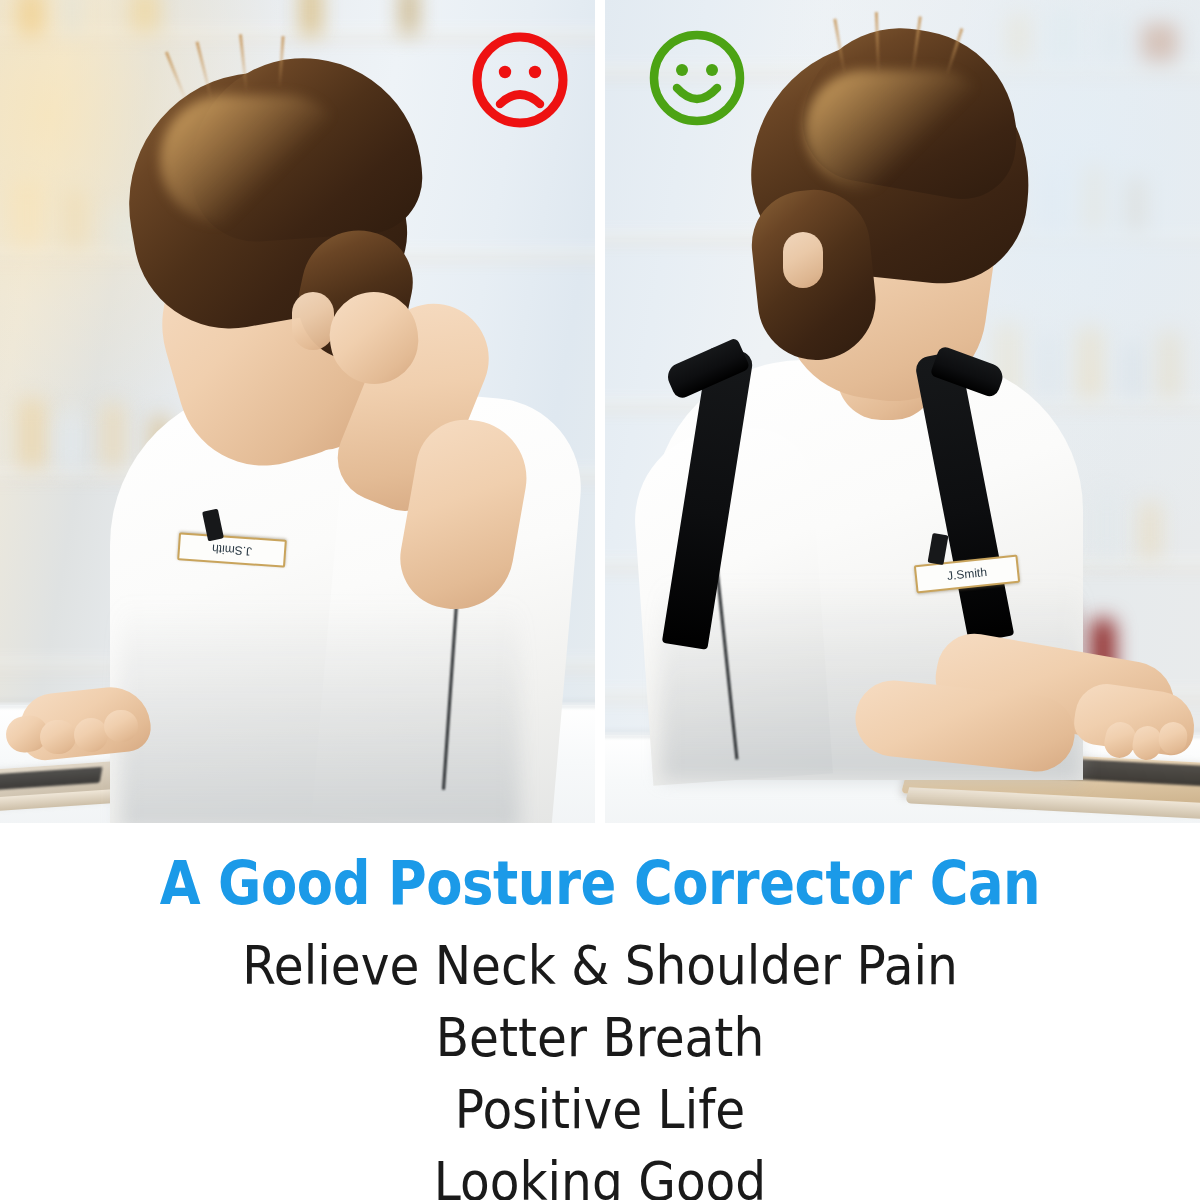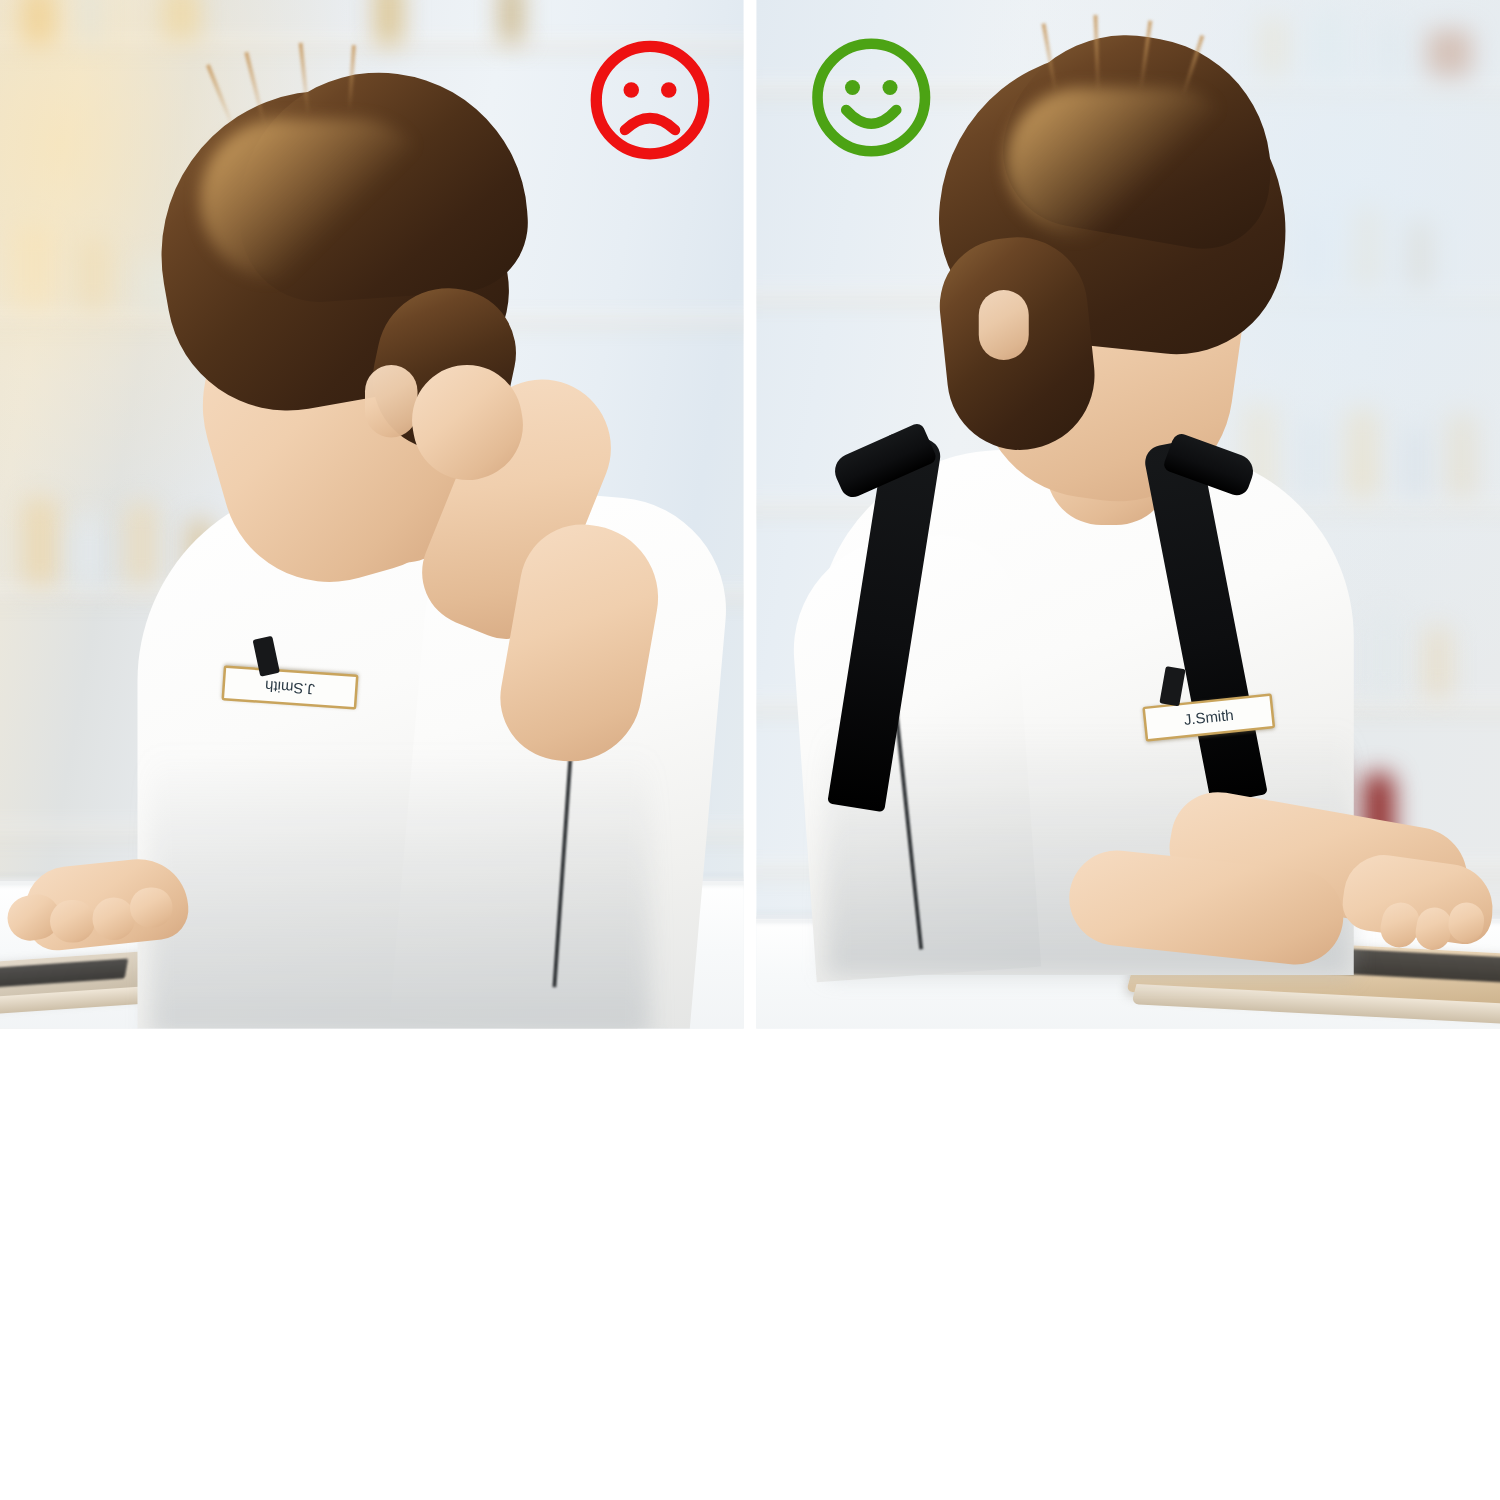--- a/index.html
+++ b/index.html
@@ -471,14 +471,21 @@
         <svg width="104" height="104" viewBox="0 0 104 104" aria-hidden="true">
           <circle cx="52" cy="52" r="43" fill="none" stroke="#4ca314" stroke-width="8.5"></circle>
           <circle cx="37" cy="44" r="6" fill="#4ca314"></circle>
           <circle cx="67" cy="44" r="6" fill="#4ca314"></circle>
           <path d="M32 62 Q52 84 72 62" fill="none" stroke="#4ca314" stroke-width="8.5" stroke-linecap="round"></path>
         </svg>
       </div>
     </div>
   </div>
 
+  <div class="text-block">
+    <div class="headline">A Good Posture Corrector Can</div>
+    <div class="benefit benefit-1">Relieve Neck &amp; Shoulder Pain</div>
+    <div class="benefit benefit-2">Better Breath</div>
+    <div class="benefit benefit-3">Positive Life</div>
+    <div class="benefit benefit-4">Looking Good</div>
+  </div>
 
 </div>
 
 </body></html>

